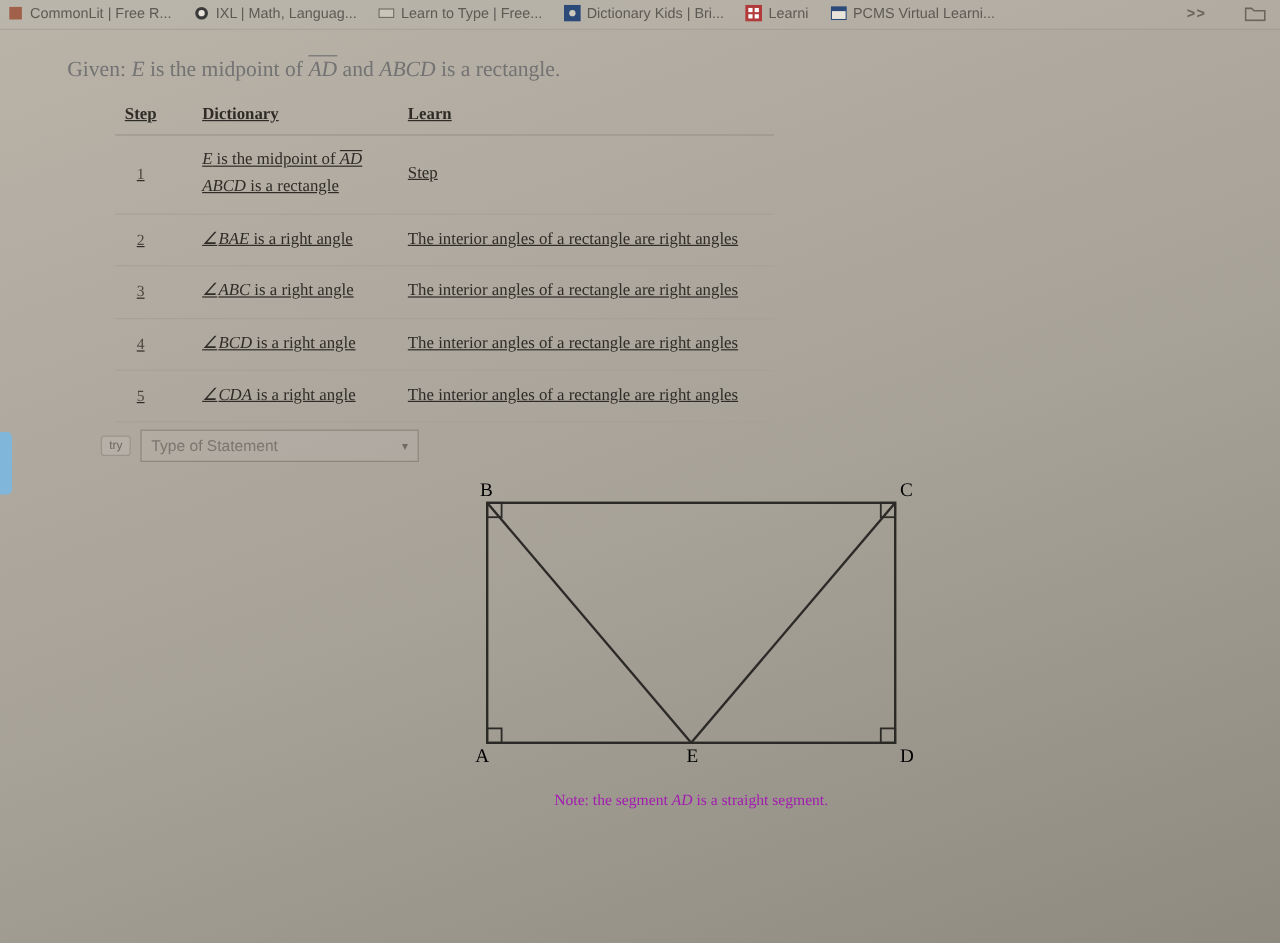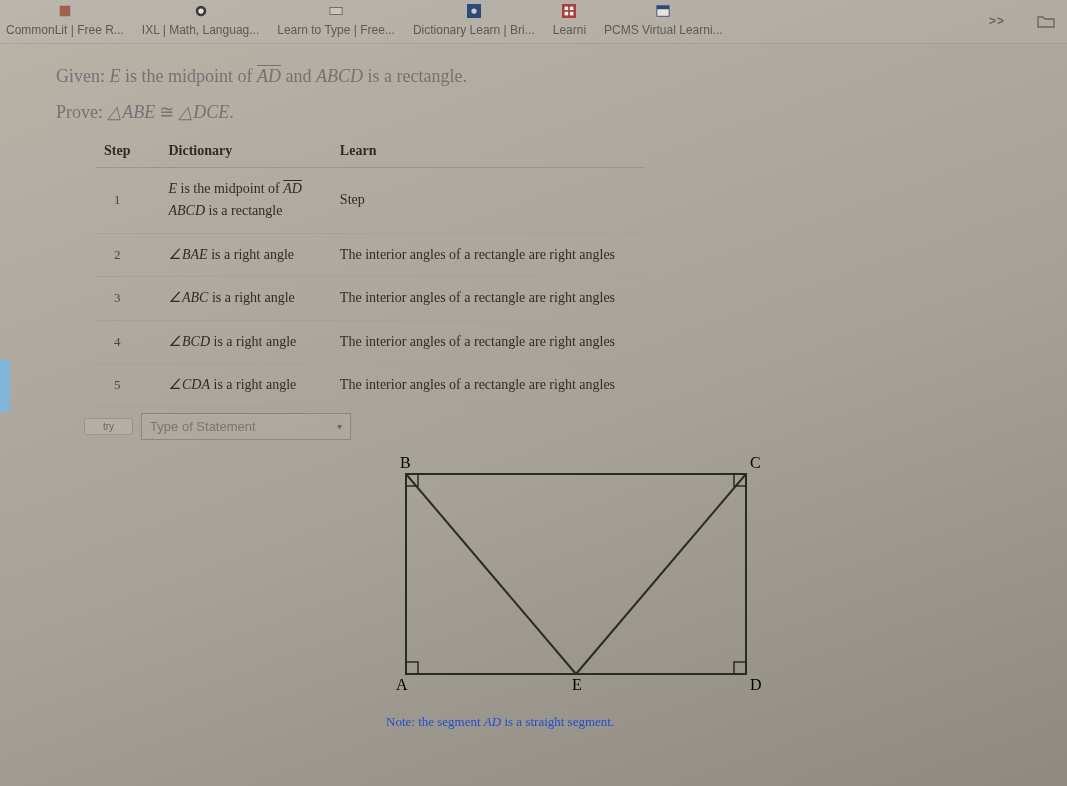--- a/index.html
+++ b/index.html
@@ -16,24 +16,23 @@
     align-items: center;
     gap: 18px;
     padding: 4px 8px 6px 6px;
     font-family: Arial, Helvetica, sans-serif;
     font-size: 12px;
     color: #5d5a54;
     border-bottom: 1px solid rgba(0,0,0,0.08);
     background: rgba(255,255,255,0.04);
   }
   .bookmark {
-    display: flex; align-items: center; gap: 5px;
+    display: flex; align-items: flex-start; gap: 5px;
     white-space: nowrap;
     filter: blur(0.3px);
-    flex-direction: column;
   }
   .bm-ico { width: 14px; height: 14px; display: inline-block; }
   .spacer { flex: 1; }
   .chevrons { font-weight: bold; color: #6a665e; letter-spacing: 1px; }
   .folder-ico svg { display:block; }
   .content {
     padding: 14px 40px 0 56px;
   }
   .given, .prove {
     font-size: 18px;
@@ -45,20 +44,21 @@
   .overline { text-decoration: overline; }
   .tri::before { content: "\25B3"; margin-right: 1px; }
   .cong::before { content: "\2245"; margin: 0 4px; }
   .angle::before { content: "\2220"; margin-right: 1px; }
 
   table.proof {
     border-collapse: collapse;
     margin: 10px 0 6px 40px;
     font-size: 14px;
     color: #2f2c27;
+    text-decoration: underline;
   }
   table.proof th {
     text-align: left;
     padding: 6px 30px 8px 8px;
     font-weight: bold;
     font-size: 14px;
     border-bottom: 1px solid #9a958b;
   }
   table.proof th.step { text-align: center; padding-right: 30px; }
   table.proof td {
@@ -73,42 +73,43 @@
   .input-row {
     display: flex; align-items: center; gap: 8px;
     margin: 6px 0 0 28px;
   }
   .try-btn {
     font-family: Arial, sans-serif;
     font-size: 10px;
     color: #6b675f;
     border: 1px solid #9a958b;
     border-radius: 3px;
-    padding: 2px 18px;
+    padding: 2px 6px;
     background: rgba(255,255,255,0.1);
   }
   .type-select {
-    width: 210px;
+    width: 232px;
     border: 1px solid #8c877d;
     background: rgba(255,255,255,0.05);
     font-family: Arial, sans-serif;
     padding: 5px 8px;
     display: flex; justify-content: space-between; align-items: center;
     color: #7a766e; font-size: 13px;
   }
   .caret { font-size: 10px; color: #6f6b63; }
 
   .figure-wrap {
     width: 380px;
     margin: 14px 0 0 330px;
   }
   .figure-wrap svg { display: block; }
   .note {
+    text-align: center;
     margin-top: 10px;
-    color: #1d4ed8;
+    color: #a21caf;
     font-size: 13px;
     filter: blur(0.2px);
   }
   .left-tab {
     position: absolute;
     left: 0; top: 360px;
     width: 10px; height: 52px;
     background: #7fb6d9;
     border-radius: 0 4px 4px 0;
   }
@@ -144,21 +145,21 @@
     </span>
     <span>Learn to Type | Free...</span>
   </div>
   <div class="bookmark">
     <span class="bm-ico">
       <svg viewBox="0 0 16 16">
           <rect width="16" height="16" fill="#2b4a7a"></rect>
           <circle cx="8" cy="8" r="3" fill="#d0cabc"></circle>
         </svg>
     </span>
-    <span>Dictionary Learn | Bri...</span>
+    <span>Dictionary Kids | Bri...</span>
   </div>
   <div class="bookmark">
     <span class="bm-ico">
       <svg viewBox="0 0 16 16">
           <rect width="16" height="16" fill="#b23a3a"></rect>
           <rect x="3" y="3" width="4" height="4" fill="#fff"></rect>
           <rect x="9" y="3" width="4" height="4" fill="#fff"></rect>
           <rect x="3" y="9" width="4" height="4" fill="#fff"></rect>
           <rect x="9" y="9" width="4" height="4" fill="#fff"></rect>
         </svg>
@@ -182,23 +183,20 @@
       </svg>
   </span>
 </div>
 
 <div class="content">
 
   <div class="given">
     <span>Given: </span><span class="mi">E</span><span> is the midpoint of </span><span class="mi overline">AD</span><span> and </span><span class="mi">ABCD</span><span> is a rectangle.</span>
   </div>
 
-  <div class="prove">
-    <span>Prove: </span><span class="tri mi">ABE</span><span class="cong"></span><span class="tri mi">DCE</span><span>.</span>
-  </div>
 
   <table class="proof">
     <thead>
       <tr>
         <th class="step">Step</th>
         <th>Dictionary</th>
         <th>Learn</th>
       </tr>
     </thead>
     <tbody>

